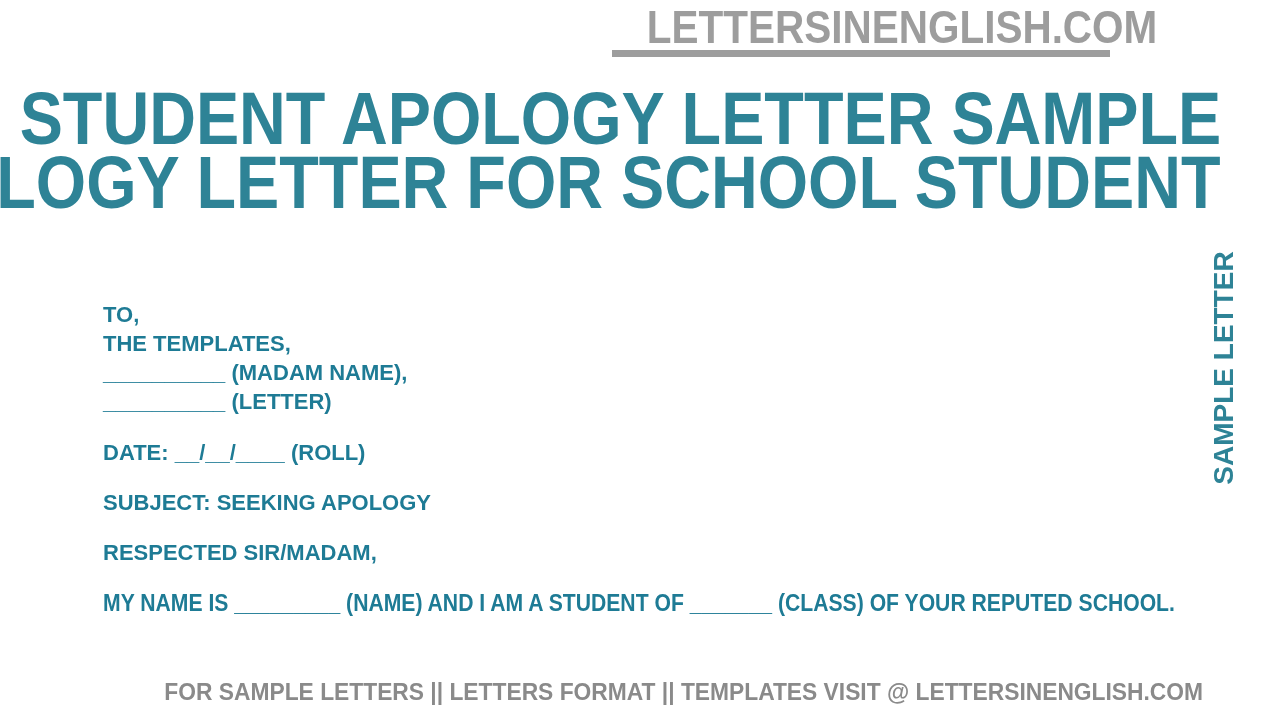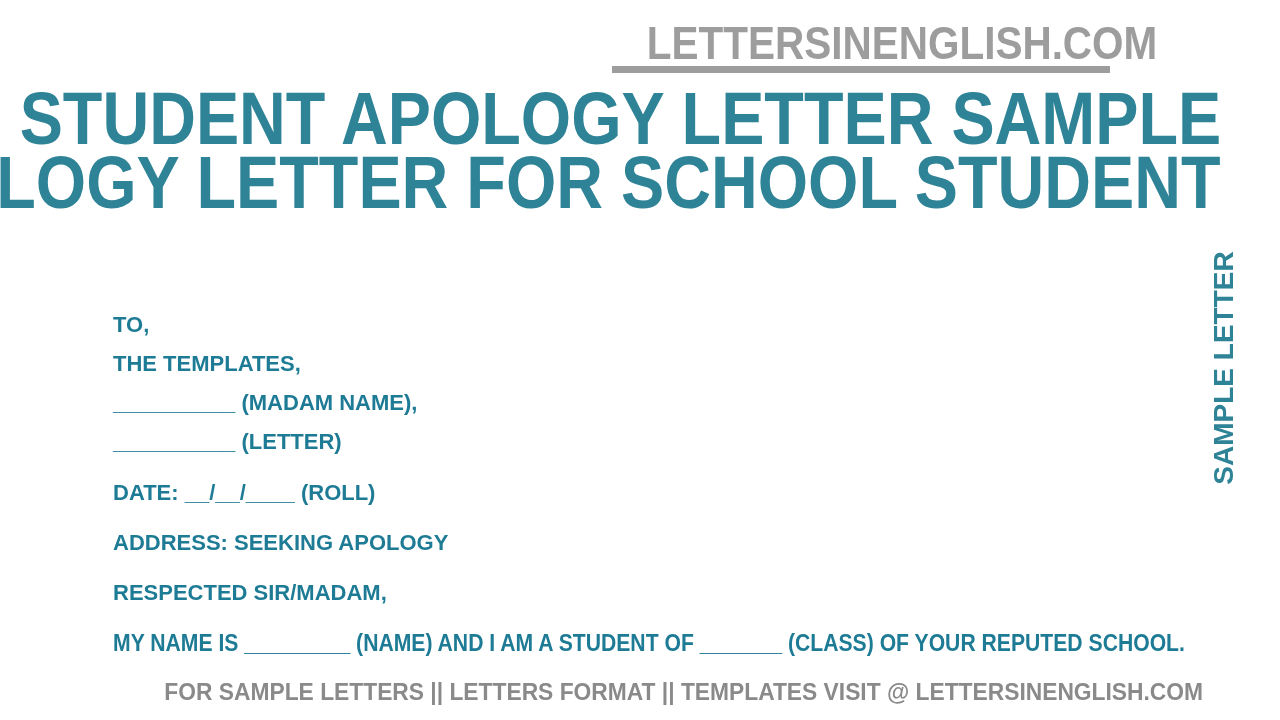--- a/index.html
+++ b/index.html
@@ -8,21 +8,21 @@
     width:1280px; height:720px;
     background:#ffffff;
     overflow:hidden;
     font-family:"Liberation Sans", sans-serif;
     font-weight:bold;
   }
 
   
   .site-header {
     position:absolute;
-    left:612px; top:20px; width:498px;
+    left:612px; top:4px; width:498px;
     text-align:center;
     font-size:46px; line-height:46px;
     color:#9D9D9D;
     border-bottom:7px solid #9D9D9D;
     white-space:nowrap;
   }
   .site-header .cond { display:inline-block; transform:scaleX(0.88); transform-origin:50% 50%; }
 
   
   .title-line {
@@ -38,21 +38,21 @@
   #title2 { top:146px; }
 
   
   .letter {
     position:absolute;
     left:100px; top:299px;
     color:#1E7B95;
     font-size:22px; line-height:26px;
     white-space:nowrap;
   }
-  .letter p { margin:13px; }
+  .letter p { margin:3px; }
   .letter p.gap { margin-top:24px; }
   .letter p.gap-date { margin-top:25px; }
   .para .cond { display:inline-block; transform:scaleX(0.92); transform-origin:0 50%; font-size:23px; }
 
   
   .side-label {
     position:absolute;
     left:1106px; top:354px; width:236px; height:28px;
     transform:rotate(-90deg); transform-origin:50% 50%;
     text-align:center;
@@ -91,21 +91,21 @@
   <div class="side-label">
     <span>SAMPLE LETTER</span>
   </div>
 
   <div class="letter">
     <p>TO,</p>
     <p>THE TEMPLATES,</p>
     <p>__________ (MADAM NAME),</p>
     <p>__________ (LETTER)</p>
     <p class="gap-date">DATE: __/__/____ (ROLL)</p>
-    <p class="gap">ADDRESS: SEEKING APOLOGY</p>
+    <p class="gap">SUBJECT: SEEKING APOLOGY</p>
     <p class="gap">RESPECTED SIR/MADAM,</p>
     <p class="gap para">
       <span class="cond">MY NAME IS _________ (NAME) AND I AM A STUDENT OF _______ (CLASS) OF YOUR REPUTED SCHOOL.</span>
     </p>
   </div>
 
   <div class="footer">
     <span class="cond">FOR SAMPLE LETTERS || LETTERS FORMAT || TEMPLATES VISIT @ LETTERSINENGLISH.COM</span>
   </div>
 

